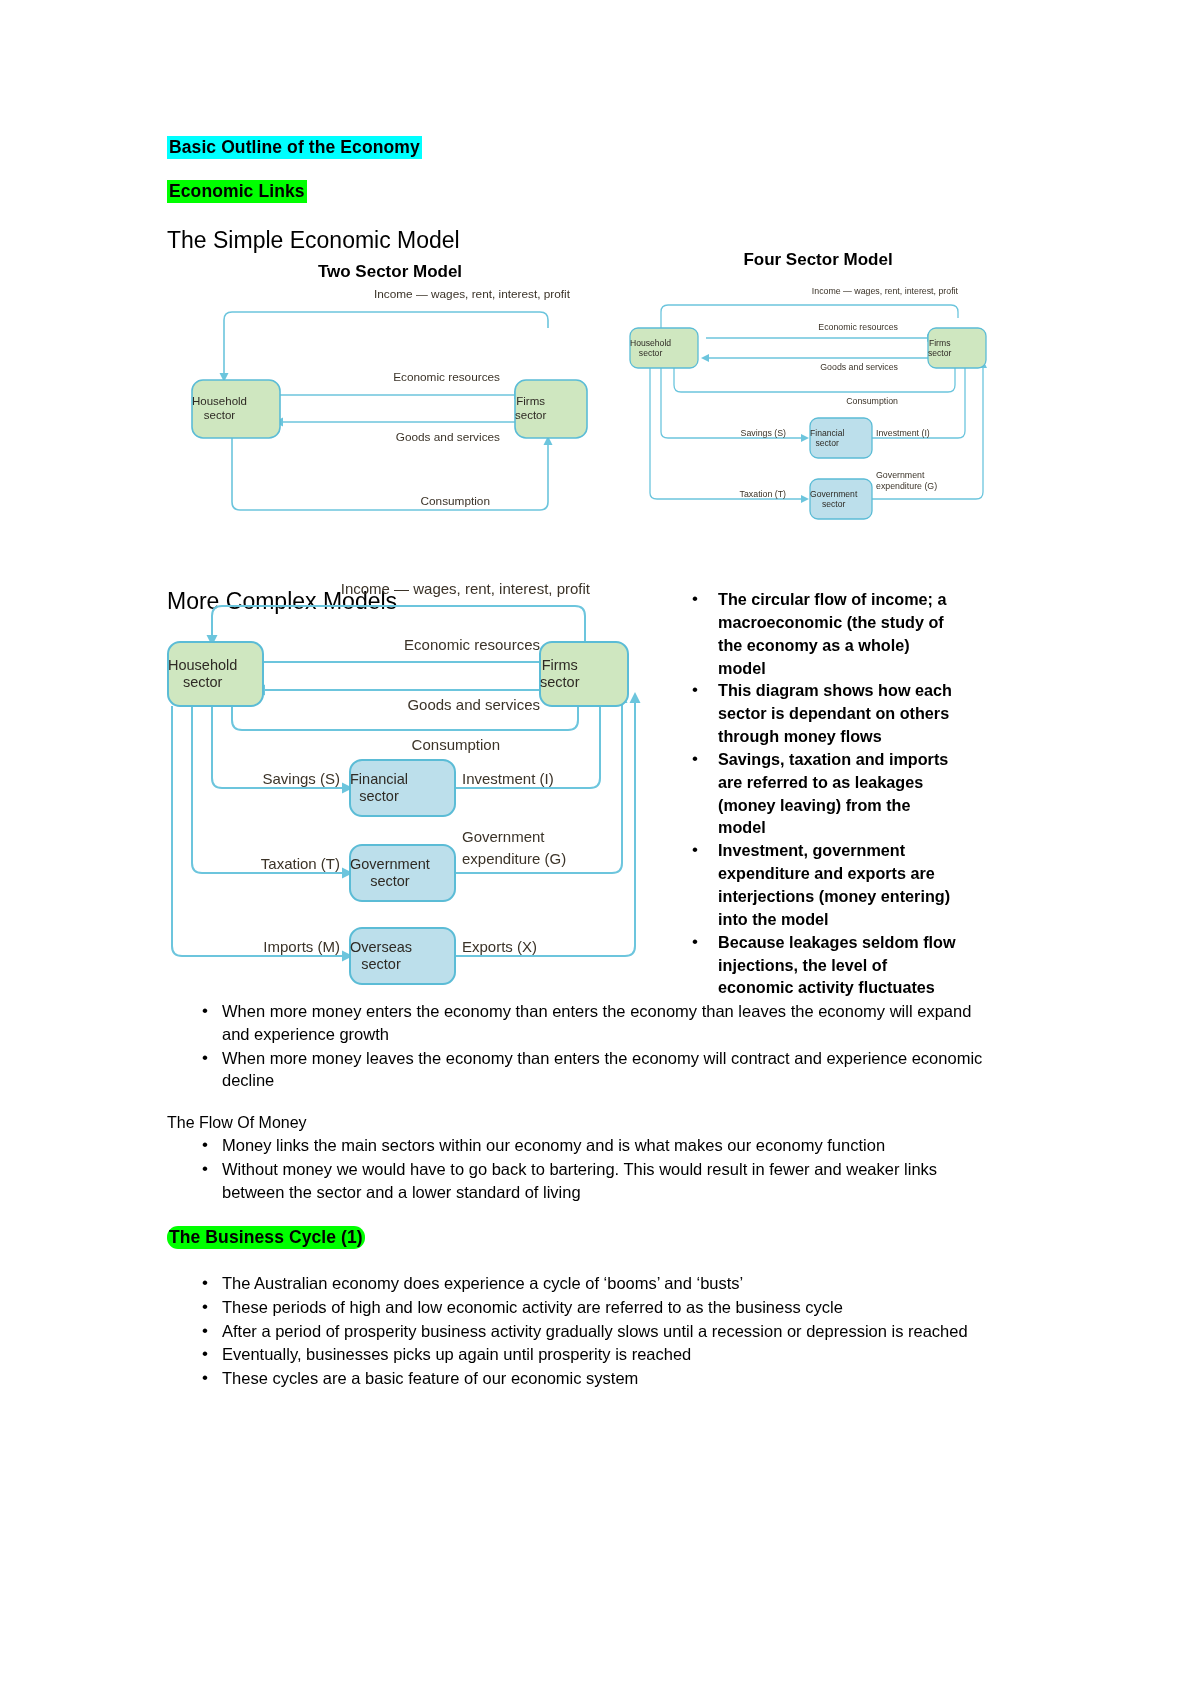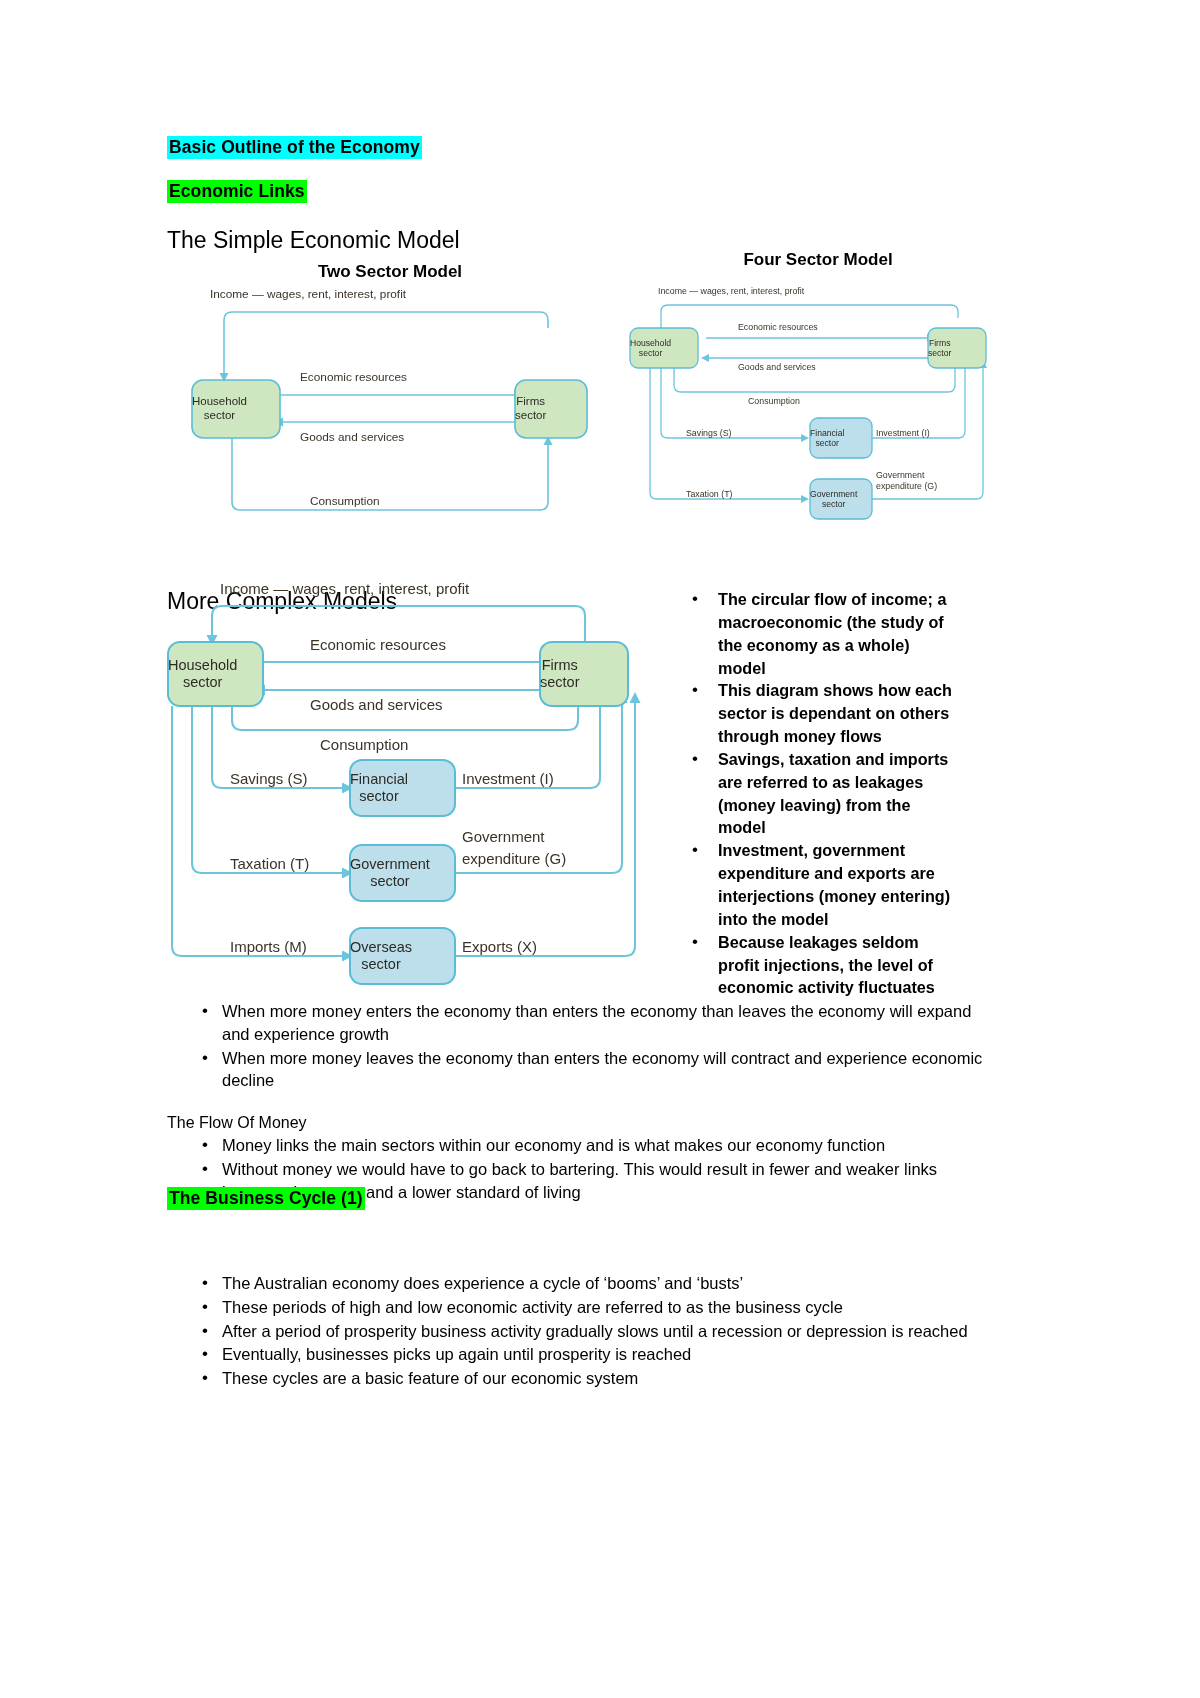--- a/index.html
+++ b/index.html
@@ -63,21 +63,21 @@
   .diagram { position: absolute; }
   .diagram svg { display: block; overflow: visible; }
   .dia-title {
     position: absolute; font-size: 17px; font-weight: bold;
     white-space: nowrap; text-align: center;
   }
   .dlabel {
     position: absolute;
     color: #3b3328;
     white-space: nowrap;
-    text-align: left;
+    text-align: right;
   }
   .boxlabel {
     position: absolute;
     display: flex; align-items: center; justify-content: flex-start;
     text-align: center; line-height: 1.18;
     color: #2e2a24;
   }
 </style>
 </head>
 <body>
@@ -281,36 +281,36 @@
     <div class="dlabel" style="left:312px; top:272px; width:160px; font-size:15px; text-align:left;">expenditure (G)</div>
     <div class="dlabel" style="left:80px; top:360px; width:110px; font-size:15px;">Imports (M)</div>
     <div class="dlabel" style="left:312px; top:360px; width:130px; font-size:15px; text-align:left;">Exports (X)</div>
   </div>
 
   <ul class="bullets narrow" style="left:686px; top:588px; width:275px;">
     <li>The circular flow of income; a macroeconomic (the study of the economy as a whole) model</li>
     <li>This diagram shows how each sector is dependant on others through money flows</li>
     <li>Savings, taxation and imports are referred to as leakages (money leaving) from the model</li>
     <li>Investment, government expenditure and exports are interjections (money entering) into the model</li>
-    <li>Because leakages seldom profit injections, the level of economic activity fluctuates</li>
+    <li>Because leakages seldom flow injections, the level of economic activity fluctuates</li>
   </ul>
 
   <ul class="bullets" style="left:200px; top:1000px; width:790px;">
     <li>When more money enters the economy than enters the economy than leaves the economy will expand and experience growth</li>
     <li>When more money leaves the economy than enters the economy will contract and experience economic decline</li>
   </ul>
 
   <div class="sub-head" style="left:167px; top:1114px;">The Flow Of Money</div>
 
   <ul class="bullets" style="left:200px; top:1134px; width:790px;">
     <li>Money links the main sectors within our economy and is what makes our economy function</li>
     <li>Without money we would have to go back to bartering. This would result in fewer and weaker links between the sector and a lower standard of living</li>
   </ul>
 
-  <div class="hl-green" style="left:167px; top:1187px;">The Business Cycle (1)</div>
+  <div class="hl-green" style="left:167px; top:1226px;border-radius:11px;">The Business Cycle (1)</div>
 
   <ul class="bullets" style="left:200px; top:1272px; width:790px;">
     <li>The Australian economy does experience a cycle of ‘booms’ and ‘busts’</li>
     <li>These periods of high and low economic activity are referred to as the business cycle</li>
     <li>After a period of prosperity business activity gradually slows until a recession or depression is reached</li>
     <li>Eventually, businesses picks up again until prosperity is reached</li>
     <li>These cycles are a basic feature of our economic system</li>
   </ul>
 
 </div>

